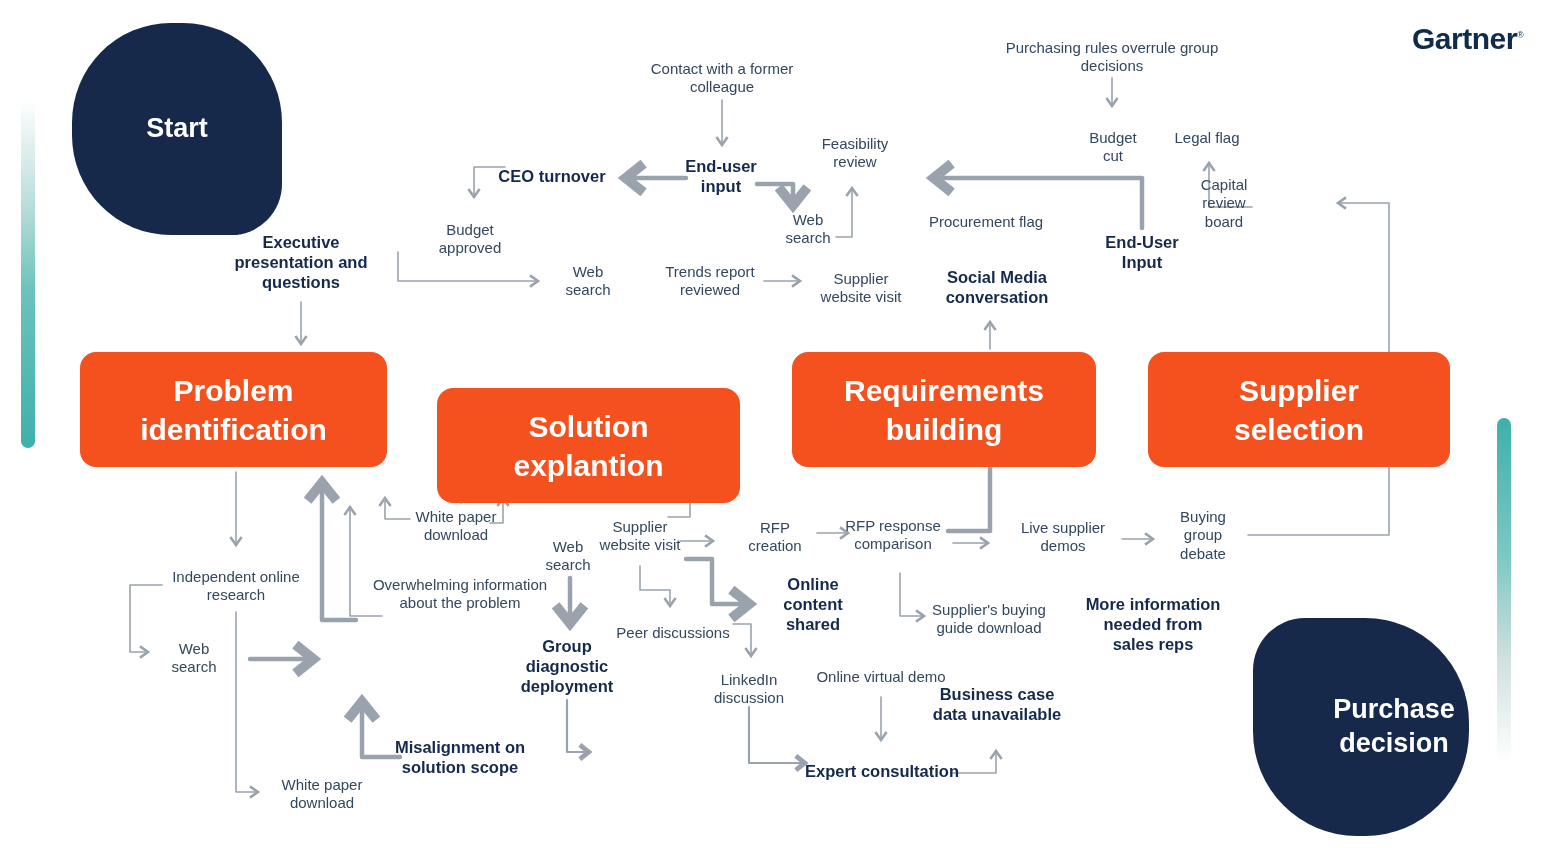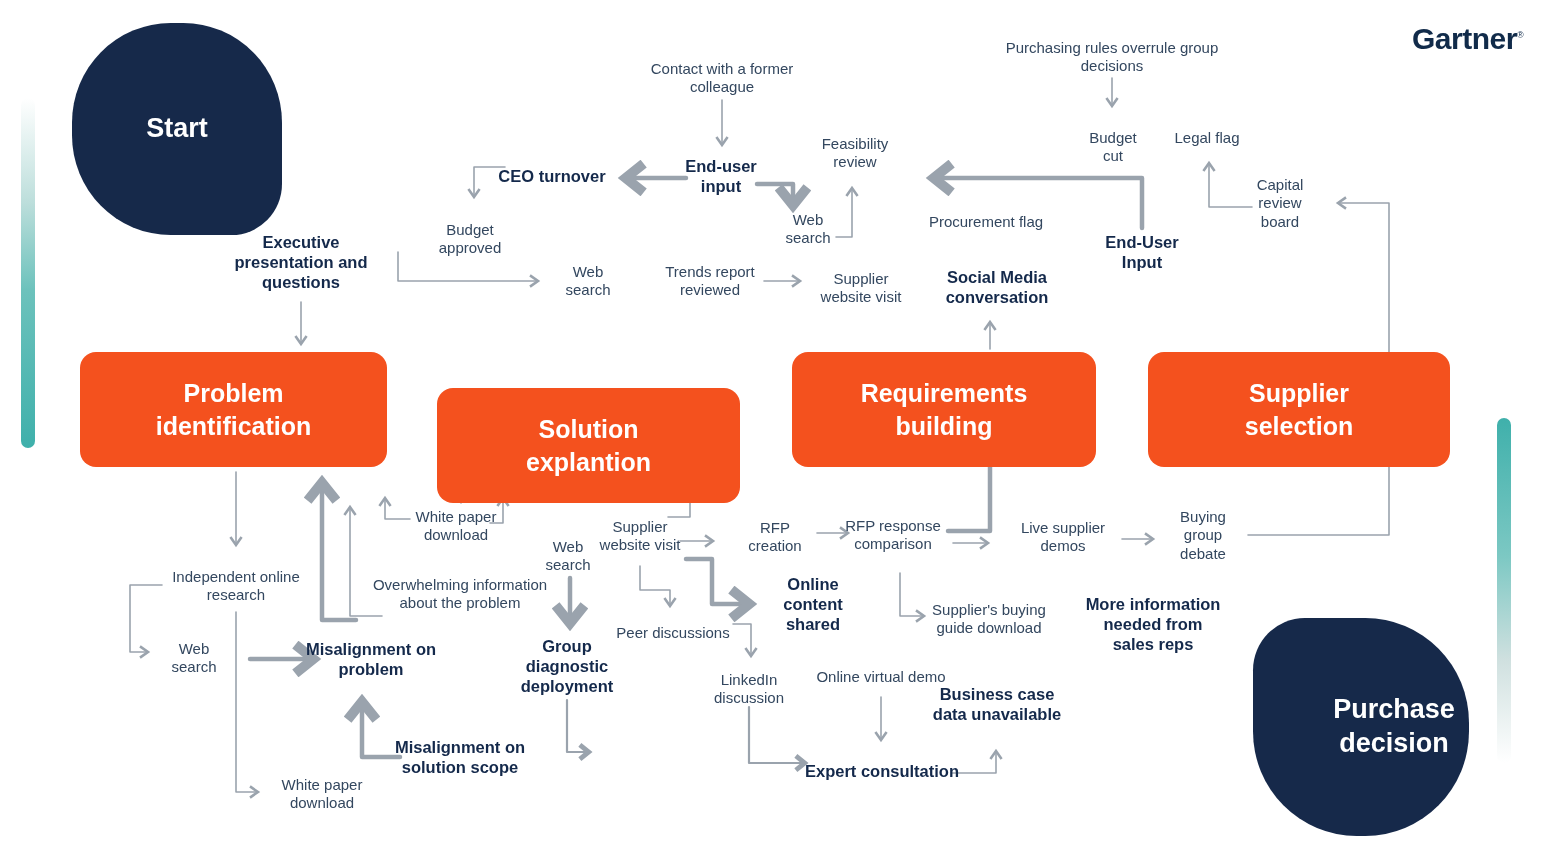--- a/index.html
+++ b/index.html
@@ -16,21 +16,21 @@
   
   .blob{position:absolute;display:flex;align-items:center;justify-content:center;
     color:#fff;font-weight:bold;font-size:27px;text-align:center;line-height:1.25;}
   .blob-start{left:72px;top:23px;width:210px;height:212px;
     border-radius:47% 47% 24% 47%;background:#16294a;}
   .blob-end{left:1253px;top:618px;width:216px;height:218px;
     border-radius:24% 48% 48% 48%;background:#16294a;justify-content:flex-end;}
   
   .stage{position:absolute;top:352px;height:115px;border-radius:16px;background:#f4511e;
     display:flex;align-items:center;justify-content:center;color:#fff;font-weight:bold;
-    font-size:25px;text-align:center;line-height:1.3;}
+    font-size:30px;text-align:center;line-height:1.3;}
   
   .lbl{position:absolute;transform:translate(-50%,-50%);text-align:center;
     font-size:15px;line-height:1.22;color:#33475f;}
   .lbl.bold{font-weight:bold;color:#14294b;font-size:16.5px;}
   
   .logo{position:absolute;left:1412px;top:22px;font-size:30px;font-weight:bold;
     color:#112b4a;letter-spacing:-0.5px;}
   .logo sup{font-size:9px;font-weight:normal;}
   
   #wires{position:absolute;left:0;top:0;}
@@ -126,30 +126,29 @@
   <div class="lbl" style="left:808px;top:229px;width:70px;">Web search</div>
   <div class="lbl" style="left:588px;top:281px;width:70px;">Web search</div>
   <div class="lbl" style="left:710px;top:281px;width:130px;">Trends report reviewed</div>
   <div class="lbl" style="left:861px;top:288px;width:90px;">Supplier website visit</div>
   <div class="lbl" style="left:1112px;top:57px;width:230px;">Purchasing rules overrule group decisions</div>
   <div class="lbl" style="left:1113px;top:147px;width:70px;">Budget cut</div>
   <div class="lbl" style="left:1207px;top:138px;width:110px;">Legal flag</div>
   <div class="lbl" style="left:986px;top:222px;width:130px;">Procurement flag</div>
   <div class="lbl bold" style="left:1142px;top:252px;width:110px;">End-User Input</div>
   <div class="lbl bold" style="left:997px;top:287px;width:200px;">Social Media conversation</div>
-  <div class="lbl" style="left:1280px;top:203px;width:80px;">Capital review board</div>
+  <div class="lbl" style="left:1224px;top:203px;width:80px;">Capital review board</div>
   <div class="lbl bold" style="left:301px;top:262px;width:175px;">Executive presentation and questions</div>
 
   <div class="lbl" style="left:456px;top:526px;width:135px;">White paper download</div>
   <div class="lbl" style="left:568px;top:556px;width:70px;">Web search</div>
   <div class="lbl" style="left:640px;top:536px;width:90px;">Supplier website visit</div>
   <div class="lbl" style="left:460px;top:594px;width:185px;">Overwhelming information about the problem</div>
   <div class="lbl" style="left:236px;top:586px;width:130px;">Independent online research</div>
   <div class="lbl" style="left:194px;top:658px;width:70px;">Web search</div>
-  <div class="lbl bold" style="left:371px;top:659px;width:160px;">Misalignment on problem</div>
   <div class="lbl bold" style="left:460px;top:757px;width:150px;">Misalignment on solution scope</div>
   <div class="lbl" style="left:322px;top:794px;width:135px;">White paper download</div>
   <div class="lbl bold" style="left:567px;top:666px;width:130px;">Group diagnostic deployment</div>
   <div class="lbl" style="left:673px;top:633px;width:115px;">Peer discussions</div>
   <div class="lbl" style="left:749px;top:689px;width:110px;">LinkedIn discussion</div>
   <div class="lbl" style="left:775px;top:537px;width:80px;">RFP creation</div>
   <div class="lbl bold" style="left:813px;top:604px;width:110px;">Online content shared</div>
   <div class="lbl" style="left:893px;top:535px;width:120px;">RFP response comparison</div>
   <div class="lbl" style="left:989px;top:619px;width:140px;">Supplier's buying guide download</div>
   <div class="lbl" style="left:881px;top:677px;width:130px;">Online virtual demo</div>

